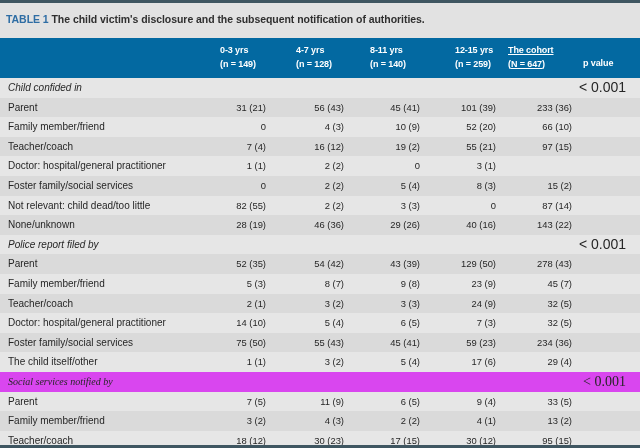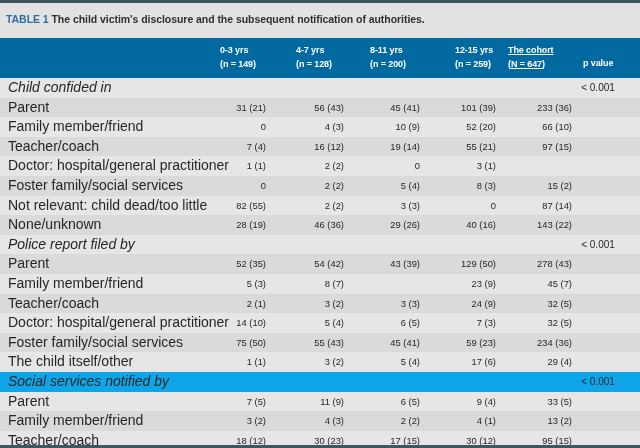--- a/index.html
+++ b/index.html
@@ -95,28 +95,28 @@
 
   .row {
     position: absolute;
     left: 0;
     width: 640px;
     height: 19.6px;
   }
   .row.alt { background: #dadada; }
   .row.base { background: #e6e6e6; }
   .row.section { background: #e6e6e6; }
-  .row.section.shade { background: #0ea5e9; }
+  .row.section.shade { background: #d946ef; font-family: Liberation Serif, serif; }
 
   .row .label {
     position: absolute;
     left: 8px; top: 0;
     height: 19.6px;
     line-height: 19.6px;
-    font-size: 14px;
+    font-size: 10px;
     color: #262626;
     white-space: nowrap;
   }
   .row.section .label {
     font-style: italic;
   }
 
   .row .val {
     position: absolute;
     top: 0;
@@ -131,23 +131,23 @@
   .row .val.c1 { left: 276px; width: 68px; }
   .row .val.c2 { left: 352px; width: 68px; }
   .row .val.c3 { left: 424px; width: 72px; }
   .row .val.c4 { left: 500px; width: 72px; }
   .row .pv {
     position: absolute;
     left: 570px; top: 0;
     width: 56px;
     height: 19.6px;
     line-height: 19.6px;
-    font-size: 10px;
+    font-size: 14px;
     color: #262626;
-    text-align: center;
+    text-align: right;
     white-space: nowrap;
   }
 
   
   .bottom-rule {
     position: absolute;
     left: 0; bottom: 0;
     width: 640px; height: 3px;
     background: #3f5661;
   }
@@ -168,21 +168,21 @@
     <div class="hcell" style="left:220px;">
       <span>0-3 yrs</span>
       <span>(n = 149)</span>
     </div>
     <div class="hcell" style="left:296px;">
       <span>4-7 yrs</span>
       <span>(n = 128)</span>
     </div>
     <div class="hcell" style="left:370px;">
       <span>8-11 yrs</span>
-      <span>(n = 200)</span>
+      <span>(n = 140)</span>
     </div>
     <div class="hcell" style="left:455px;">
       <span>12-15 yrs</span>
       <span>(n = 259)</span>
     </div>
     <div class="hcell" style="left:508px;text-decoration:underline;">
       <span>The cohort</span>
       <span>(N = 647)</span>
     </div>
     <div class="hcell pval" style="left:583px;">
@@ -211,21 +211,21 @@
           <div class="val c0">0</div>
           <div class="val c1">4 (3)</div>
           <div class="val c2">10 (9)</div>
           <div class="val c3">52 (20)</div>
           <div class="val c4">66 (10)</div>
         </div>
         <div class="row alt" style="top: 58.8px;">
           <div class="label">Teacher/coach</div>
           <div class="val c0">7 (4)</div>
           <div class="val c1">16 (12)</div>
-          <div class="val c2">19 (14)</div>
+          <div class="val c2">19 (2)</div>
           <div class="val c3">55 (21)</div>
           <div class="val c4">97 (15)</div>
         </div>
         <div class="row base" style="top: 78.4px;">
           <div class="label">Doctor: hospital/general practitioner</div>
           <div class="val c0">1 (1)</div>
           <div class="val c1">2 (2)</div>
           <div class="val c2">0</div>
           <div class="val c3">3 (1)</div>
         </div>
@@ -262,20 +262,21 @@
           <div class="val c0">52 (35)</div>
           <div class="val c1">54 (42)</div>
           <div class="val c2">43 (39)</div>
           <div class="val c3">129 (50)</div>
           <div class="val c4">278 (43)</div>
         </div>
         <div class="row base" style="top: 196px;">
           <div class="label">Family member/friend</div>
           <div class="val c0">5 (3)</div>
           <div class="val c1">8 (7)</div>
+          <div class="val c2">9 (8)</div>
           <div class="val c3">23 (9)</div>
           <div class="val c4">45 (7)</div>
         </div>
         <div class="row alt" style="top: 215.6px;">
           <div class="label">Teacher/coach</div>
           <div class="val c0">2 (1)</div>
           <div class="val c1">3 (2)</div>
           <div class="val c2">3 (3)</div>
           <div class="val c3">24 (9)</div>
           <div class="val c4">32 (5)</div>

